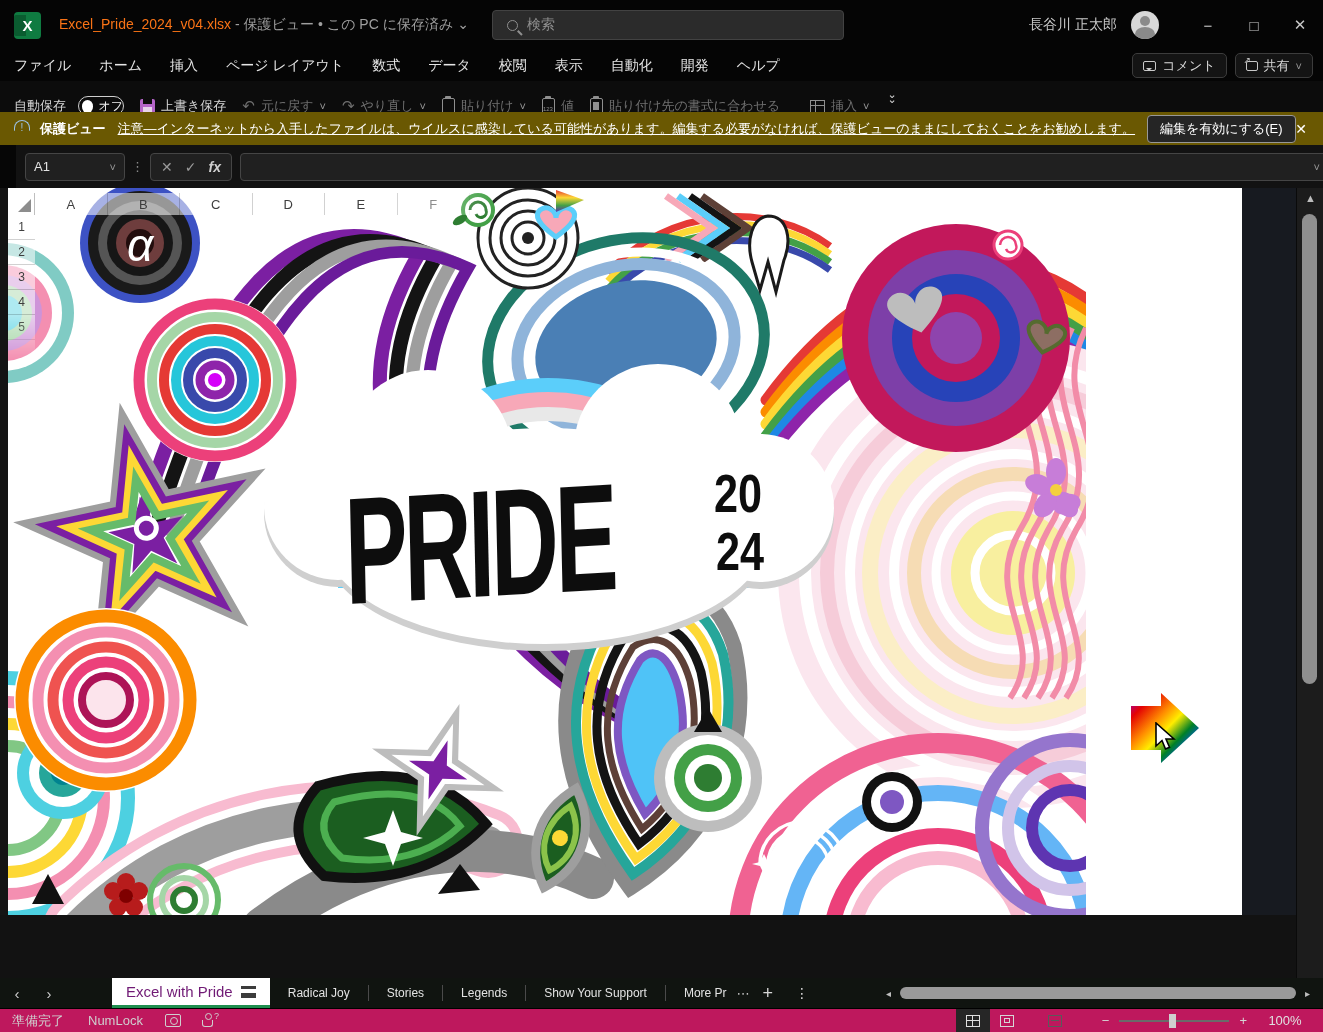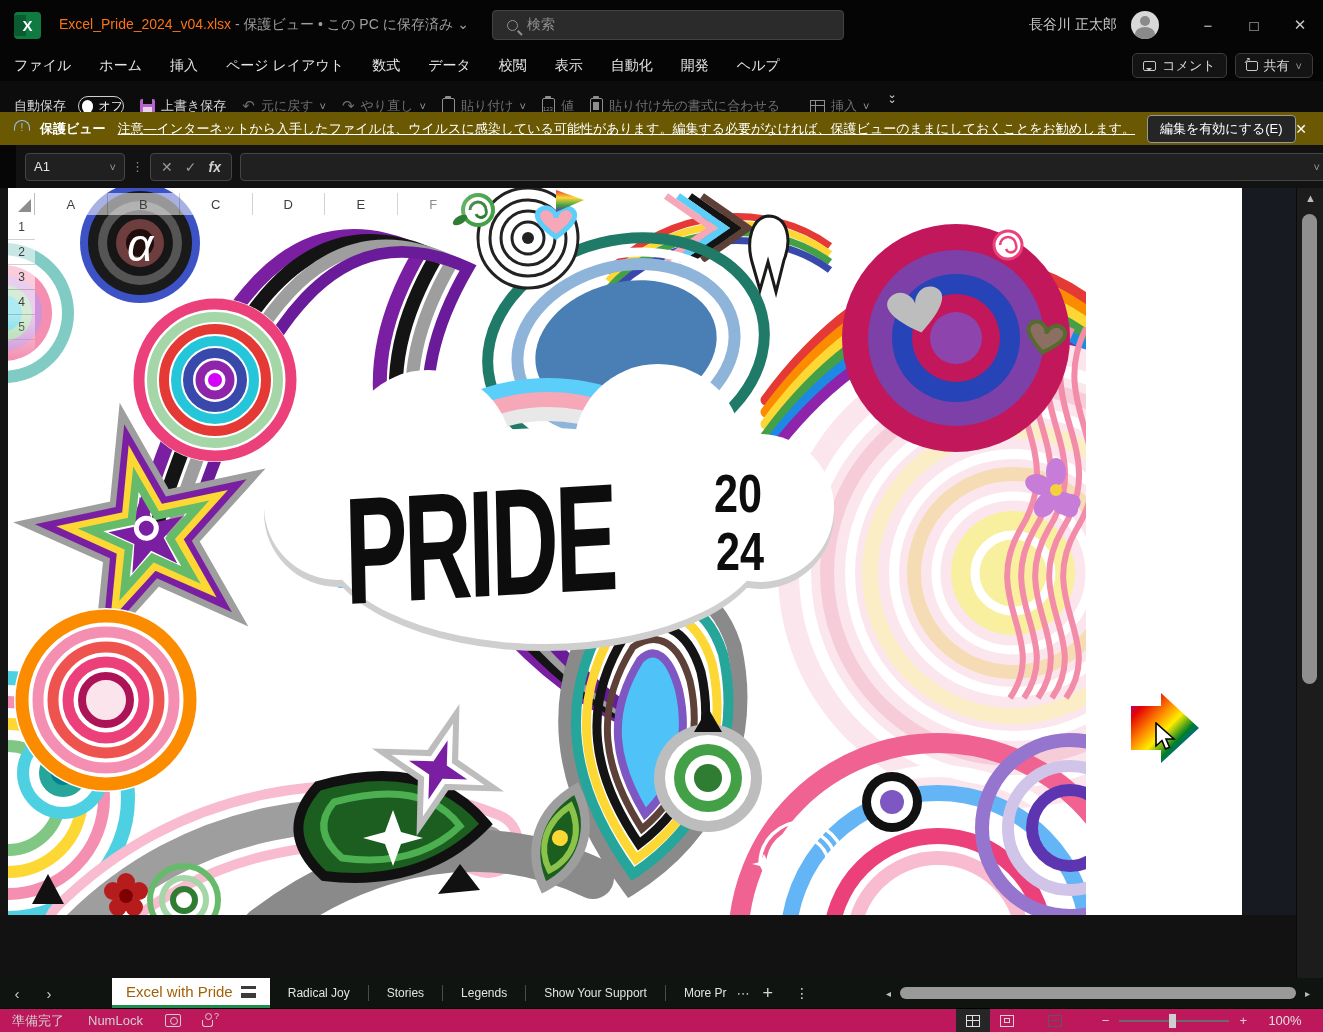--- a/index.html
+++ b/index.html
@@ -90,21 +90,21 @@
     -webkit-mask-image:linear-gradient(to bottom,#000 100px,transparent 146px); mask-image:linear-gradient(to bottom,#000 100px,transparent 146px); }
   .rowcell { width:27px; height:25px; display:flex; align-items:center; justify-content:center; color:#3e3e3e; font-size:12px; border-bottom:1px solid rgba(0,0,0,0.18); }
 
   .art { position:absolute; left:0; top:0; }
   .rainbow-arrow { position:absolute; left:1123px; top:500px; }
   .cursor { position:absolute; left:1154px; top:534px; }
 
   
   .tabbar { position:absolute; top:978px; left:0; width:1323px; height:30px; background:#101410; display:flex; align-items:center; }
   .tab-nav { color:#cfcfcf; font-size:15px; width:34px; text-align:center; }
-  .tab-active { height:30px; background:#ffffff; display:flex; align-items:center; gap:8px; padding:0 14px; margin-left:48px; border-bottom:3px solid #1e8e4e; color:#a16207; font-size:15px; }
+  .tab-active { height:30px; background:#ffffff; display:flex; align-items:center; gap:8px; padding:0 14px; margin-left:48px; border-bottom:3px solid #1e8e4e; color:#701a75; font-size:15px; }
   .tab-active .burger { width:15px; height:12px; border-top:3px solid #3c3c3c; border-bottom:3px solid #3c3c3c; background:linear-gradient(#fff 0 4px,#3c3c3c 4px 6px,#fff 6px); }
   .tab { color:#e3e3e3; font-size:12px; padding:0 18px; height:30px; display:flex; align-items:center; }
   .tabdiv { width:1px; height:16px; background:#4a4a4a; }
   .tab-extra { color:#bdbdbd; font-size:13px; letter-spacing:1px; margin-left:-8px; }
   .tab-plus { color:#d6d6d6; font-size:18px; padding:0 12px; }
   .tab-dots { color:#d6d6d6; font-size:14px; padding:0 10px; }
   .hscroll { position:absolute; left:886px; top:5px; width:424px; height:20px; display:flex; align-items:center; }
   .hsarrow { color:#bdbdbd; font-size:10px; width:14px; }
   .hstrack { flex:1; height:13px; display:flex; align-items:center; }
   .hsthumb { width:100%; height:12px; background:#9a9a9a; border-radius:7px; }

